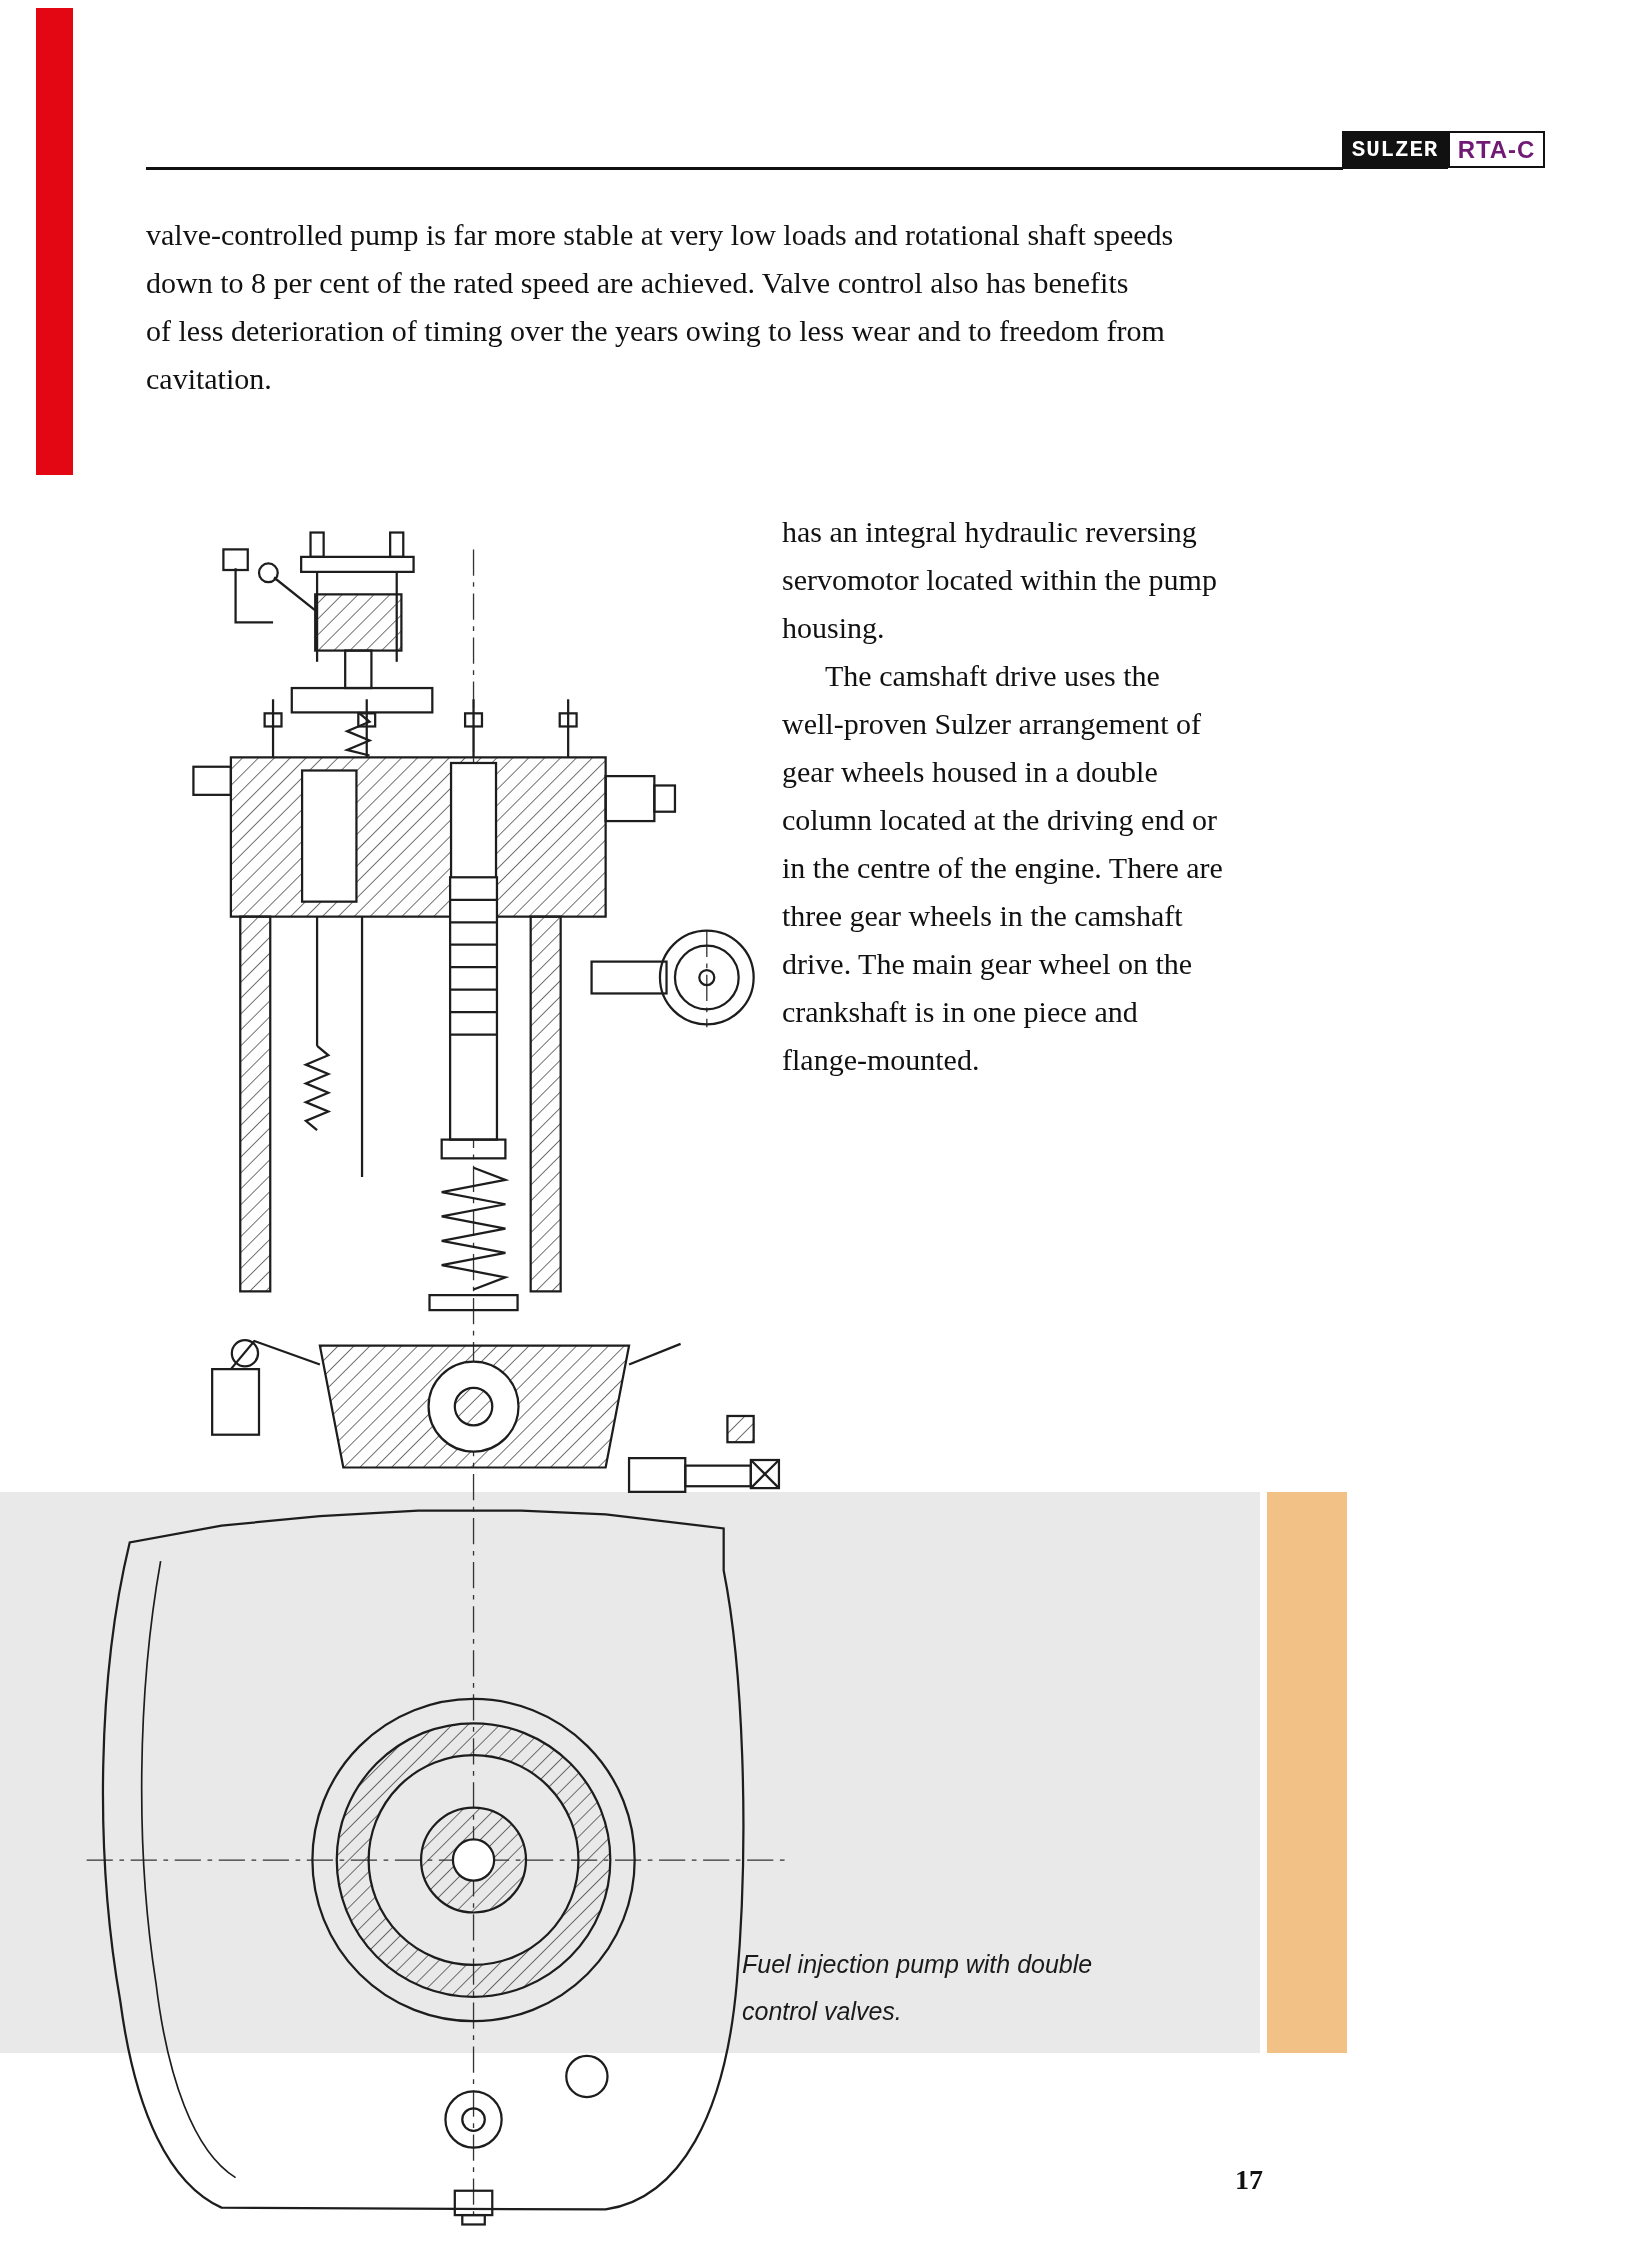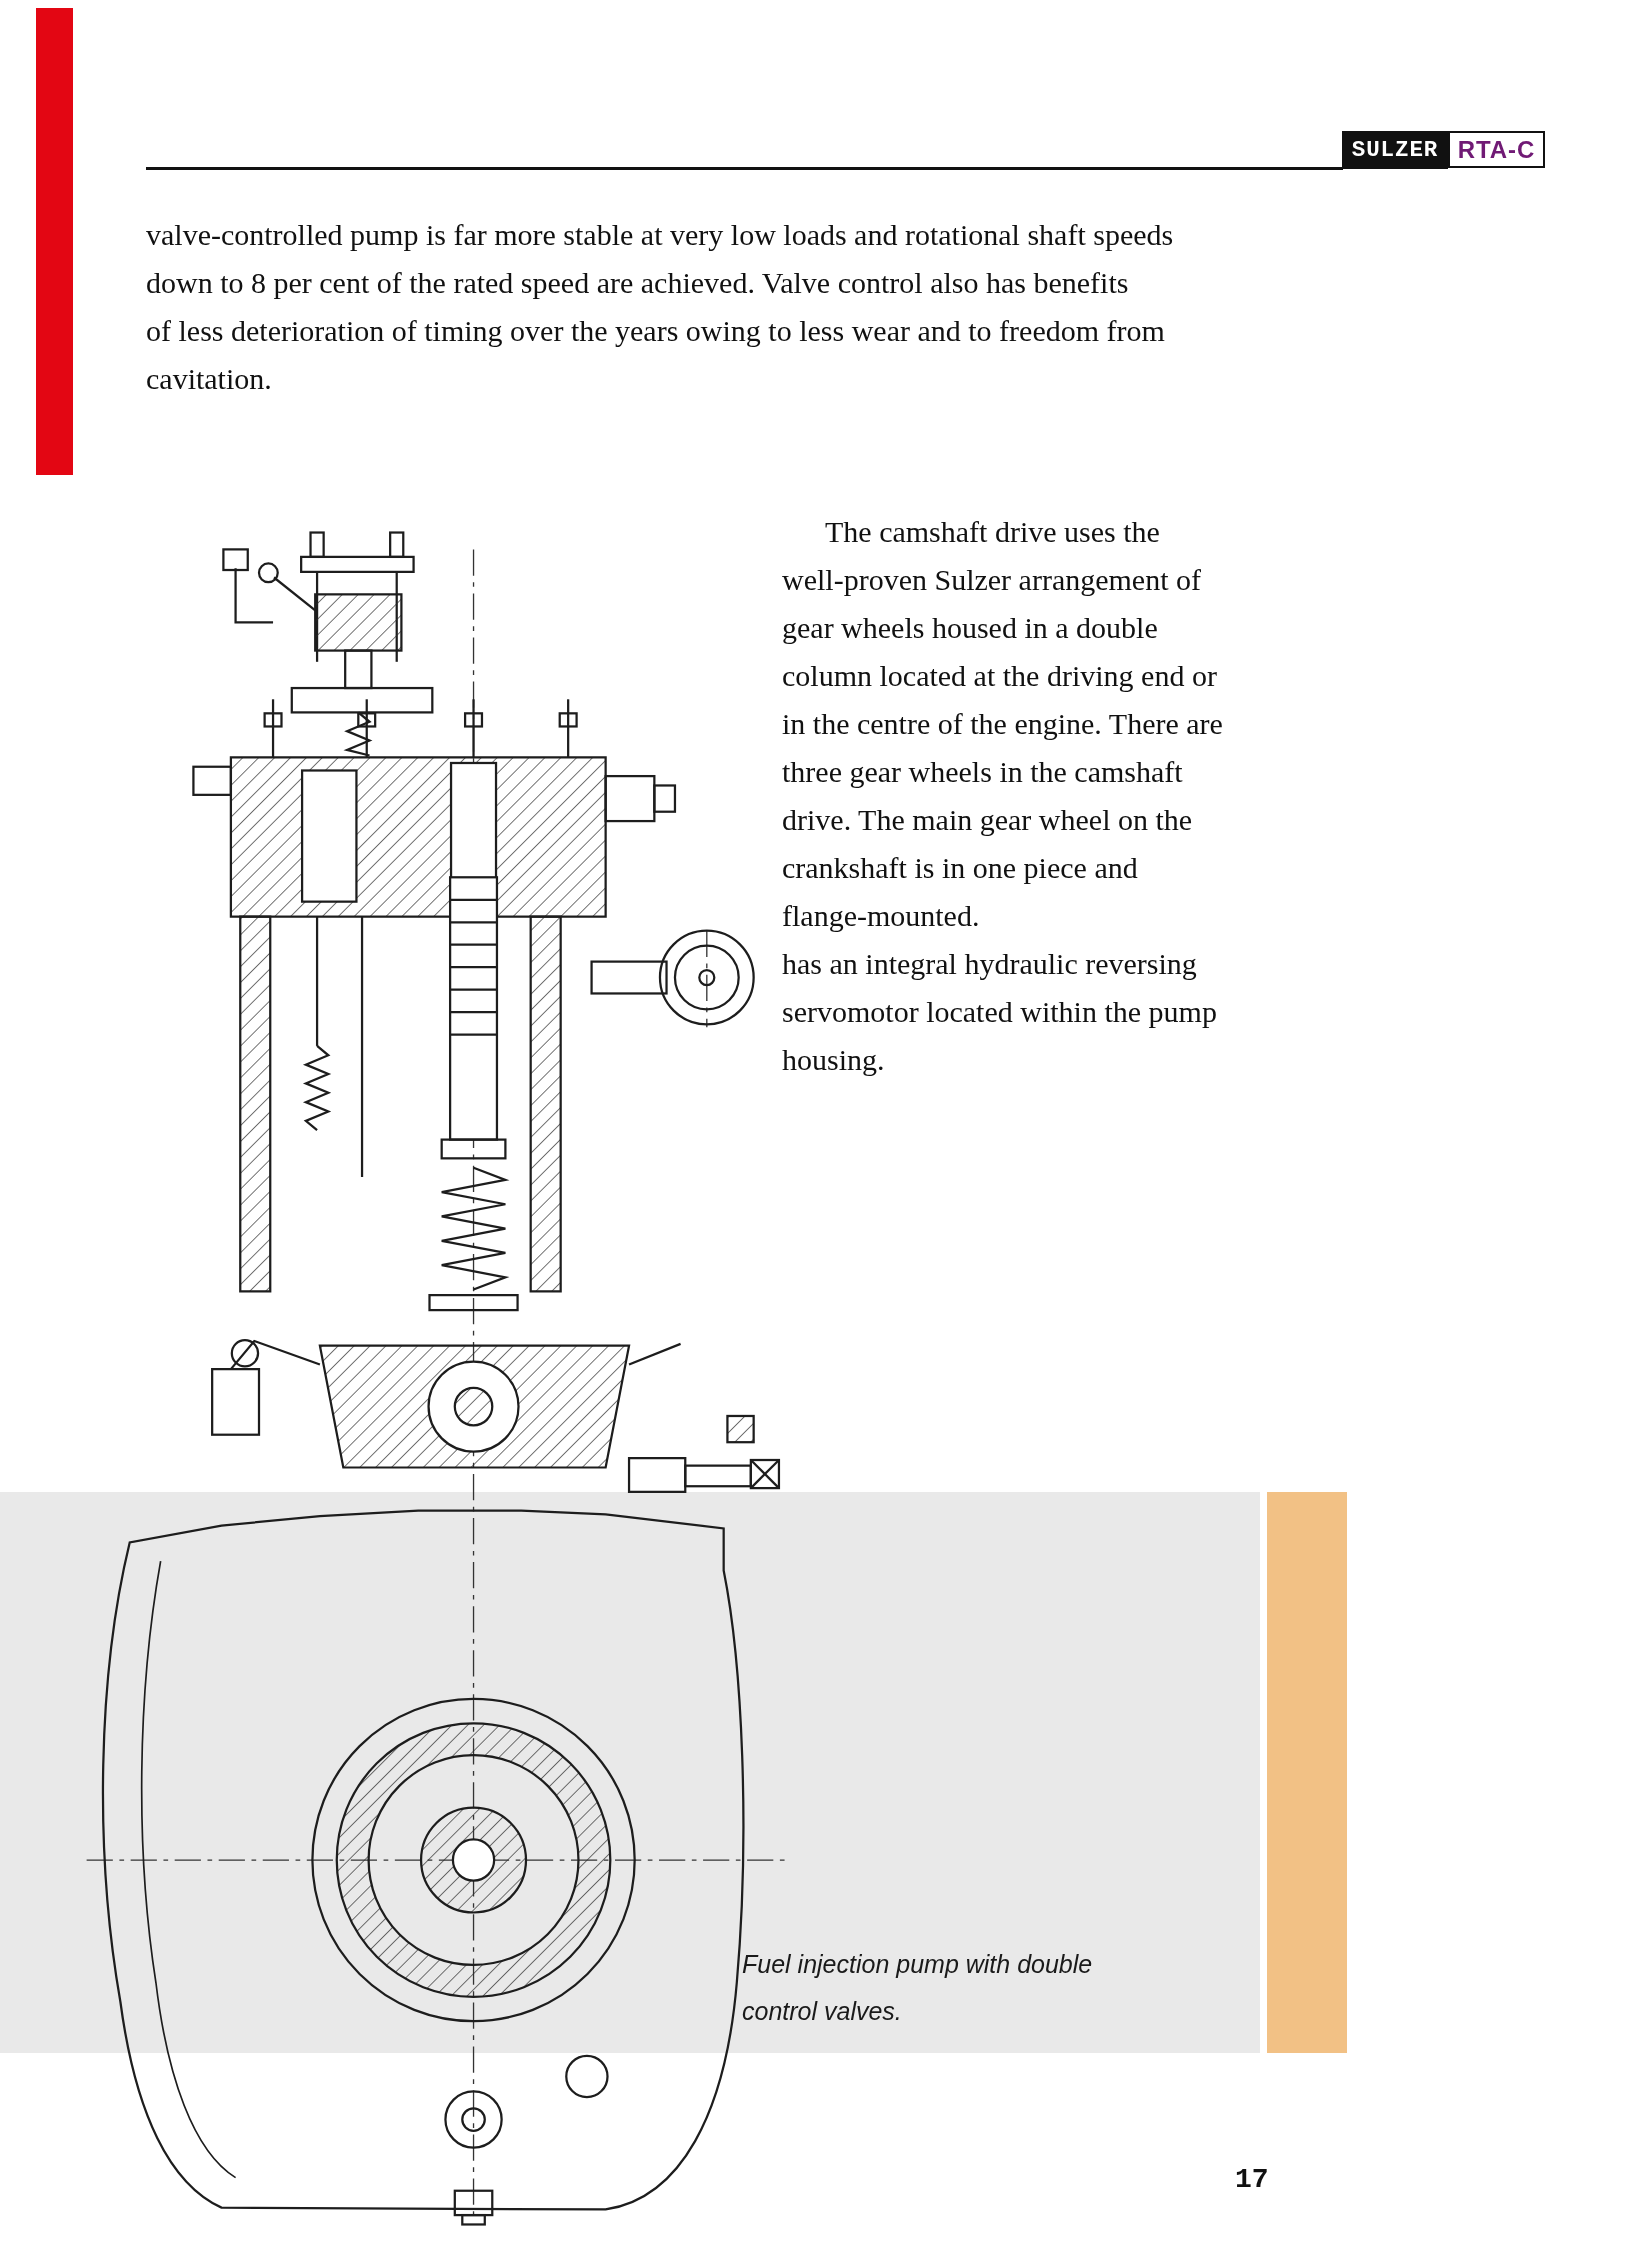--- a/index.html
+++ b/index.html
@@ -58,21 +58,21 @@
     position:absolute;left:81px;top:521px;width:712px;height:1715px;
   }
   .figure-caption{
     position:absolute;left:742px;top:1941px;width:403px;
     font-family:"Liberation Sans","DejaVu Sans",sans-serif;
     font-style:italic;font-size:25px;line-height:47px;
     white-space:pre-line;color:#1a1a1a;
   }
   .page-number{
     position:absolute;left:1235px;top:2164px;
-    font-family:Liberation Mono, monospace;
+    font-family:Liberation Serif, serif;
     font-weight:bold;font-size:28px;color:#111;
   }
 </style>
 </head>
 <body>
 
 <div class="page">
 
   <div class="accent-bar-red"></div>
 
@@ -86,32 +86,32 @@
     <span>RTA-C</span>
   </div>
 
   <div class="bodytext para-1">valve-controlled pump is far more stable at very low loads and rotational shaft speeds
 down to 8 per cent of the rated speed are achieved. Valve control also has benefits
 of less deterioration of timing over the years owing to less wear and to freedom from
 cavitation.</div>
 
 
   <div class="col2">
+    <div class="bodypart">has an integral hydraulic reversing
+servomotor located within the pump
+housing.</div>
     <div class="bodypart indented">The camshaft drive uses the
 well-proven Sulzer arrangement of
 gear wheels housed in a double
 column located at the driving end or
 in the centre of the engine. There are
 three gear wheels in the camshaft
 drive. The main gear wheel on the
 crankshaft is in one piece and
 flange-mounted.</div>
-    <div class="bodypart">has an integral hydraulic reversing
-servomotor located within the pump
-housing.</div>
   </div>
 
   <div class="gray-band"></div>
   <div class="orange-bar"></div>
 
   <svg class="figure-svg" viewBox="0 0 760 1830" xmlns="http://www.w3.org/2000/svg">
     <defs>
       <pattern id="hatch" width="12" height="12" patternUnits="userSpaceOnUse" patternTransform="rotate(45)">
         <line x1="0" y1="0" x2="0" y2="12" stroke="#2a2a2a" stroke-width="1.4"></line>
       </pattern>

